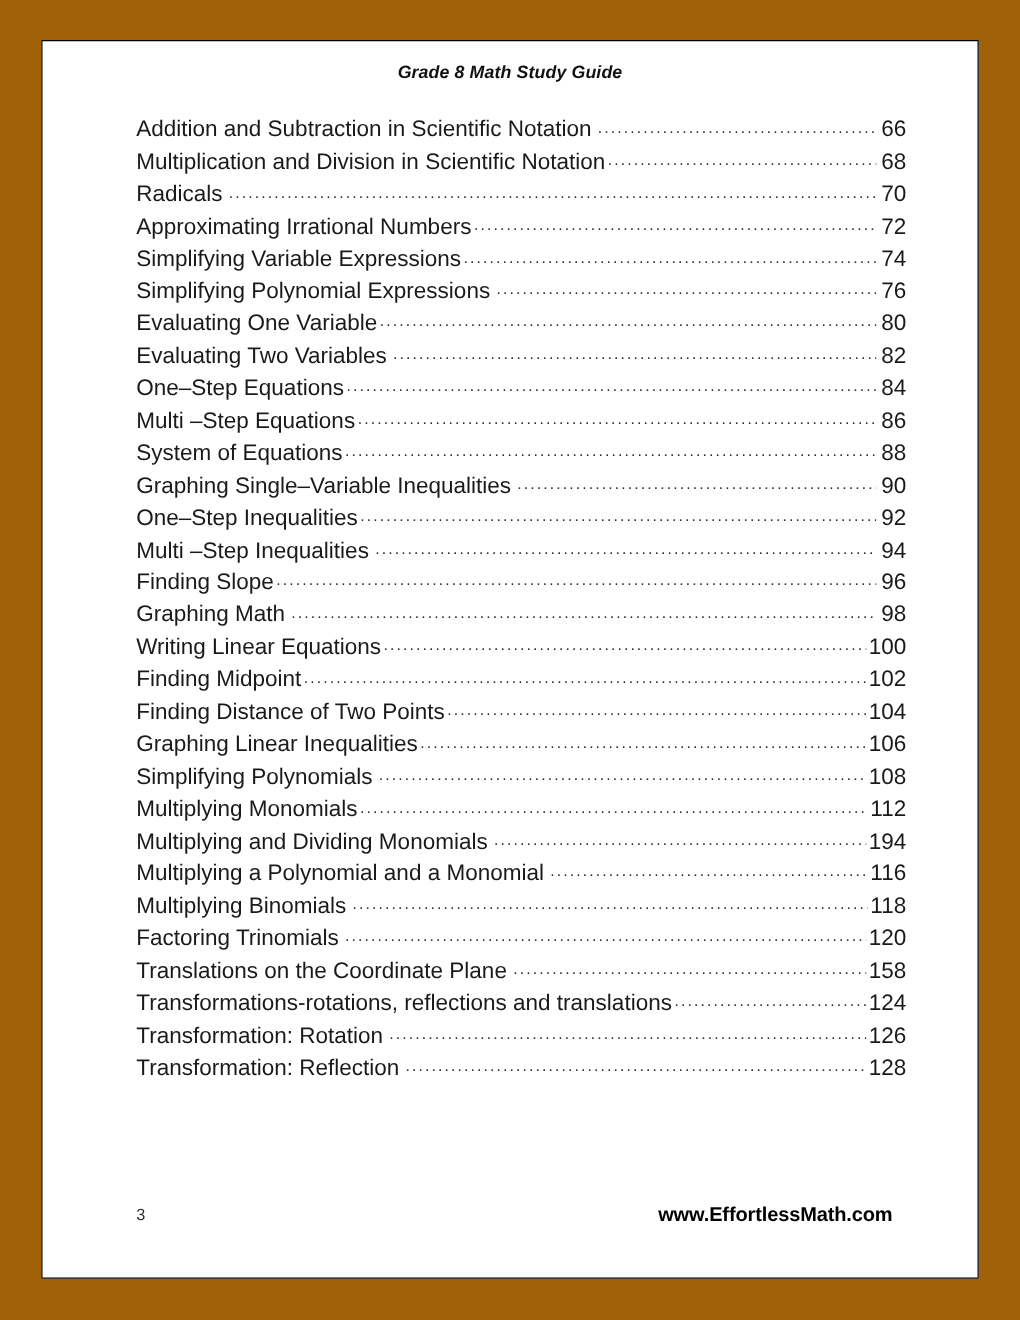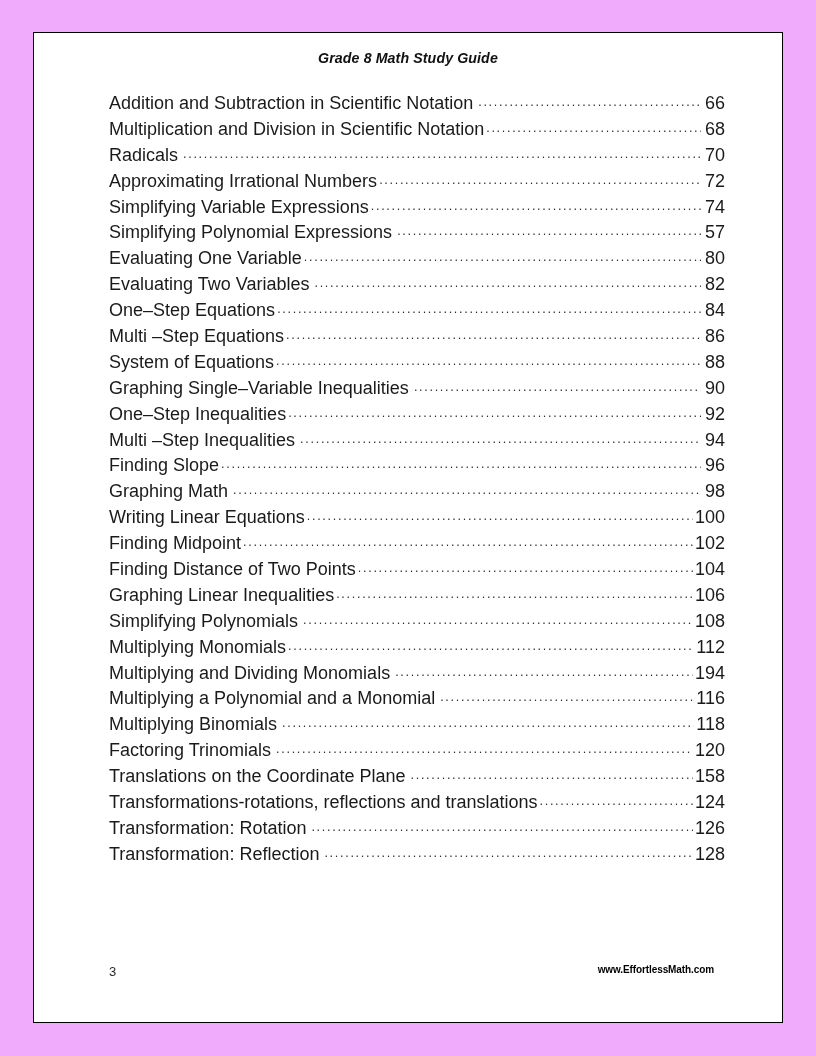--- a/index.html
+++ b/index.html
@@ -14,21 +14,21 @@
     color: #000000;
     overflow: hidden;
   }
 
   #page {
     position: absolute;
     left: 0;
     top: 0;
     width: 816px;
     height: 1056px;
-    background: #f0abfc;
+    background: #a16207;
   }
 
   #page-frame {
     position: absolute;
     left: 33px;
     top: 32px;
     width: 750px;
     height: 991px;
     border: 1.6px solid #000000;
     box-sizing: border-box;
@@ -112,21 +112,21 @@
     left: 75px;
     top: 0;
     font-size: 13px;
     color: #2a2a2a;
   }
 
   #footer-site {
     position: absolute;
     right: 68px;
     top: 0;
-    font-size: 10px;
+    font-size: 16px;
     font-weight: bold;
     color: #000000;
     letter-spacing: -0.1px;
   }
 </style>
 </head>
 <body>
 
 <div id="page">
   <div id="page-frame">
@@ -155,21 +155,21 @@
           <span class="toc-page" style="min-width: 22.2px;">72</span>
         </div>
         <div class="toc-entry">
           <span class="toc-label">Simplifying Variable Expressions</span>
           <span class="toc-leader"></span>
           <span class="toc-page" style="min-width: 22.2px;">74</span>
         </div>
         <div class="toc-entry gap">
           <span class="toc-label">Simplifying Polynomial Expressions</span>
           <span class="toc-leader"></span>
-          <span class="toc-page" style="min-width: 22.2px;">57</span>
+          <span class="toc-page" style="min-width: 22.2px;">76</span>
         </div>
         <div class="toc-entry">
           <span class="toc-label">Evaluating One Variable</span>
           <span class="toc-leader"></span>
           <span class="toc-page" style="min-width: 22.2px;">80</span>
         </div>
         <div class="toc-entry gap">
           <span class="toc-label">Evaluating Two Variables</span>
           <span class="toc-leader"></span>
           <span class="toc-page" style="min-width: 22.2px;">82</span>

